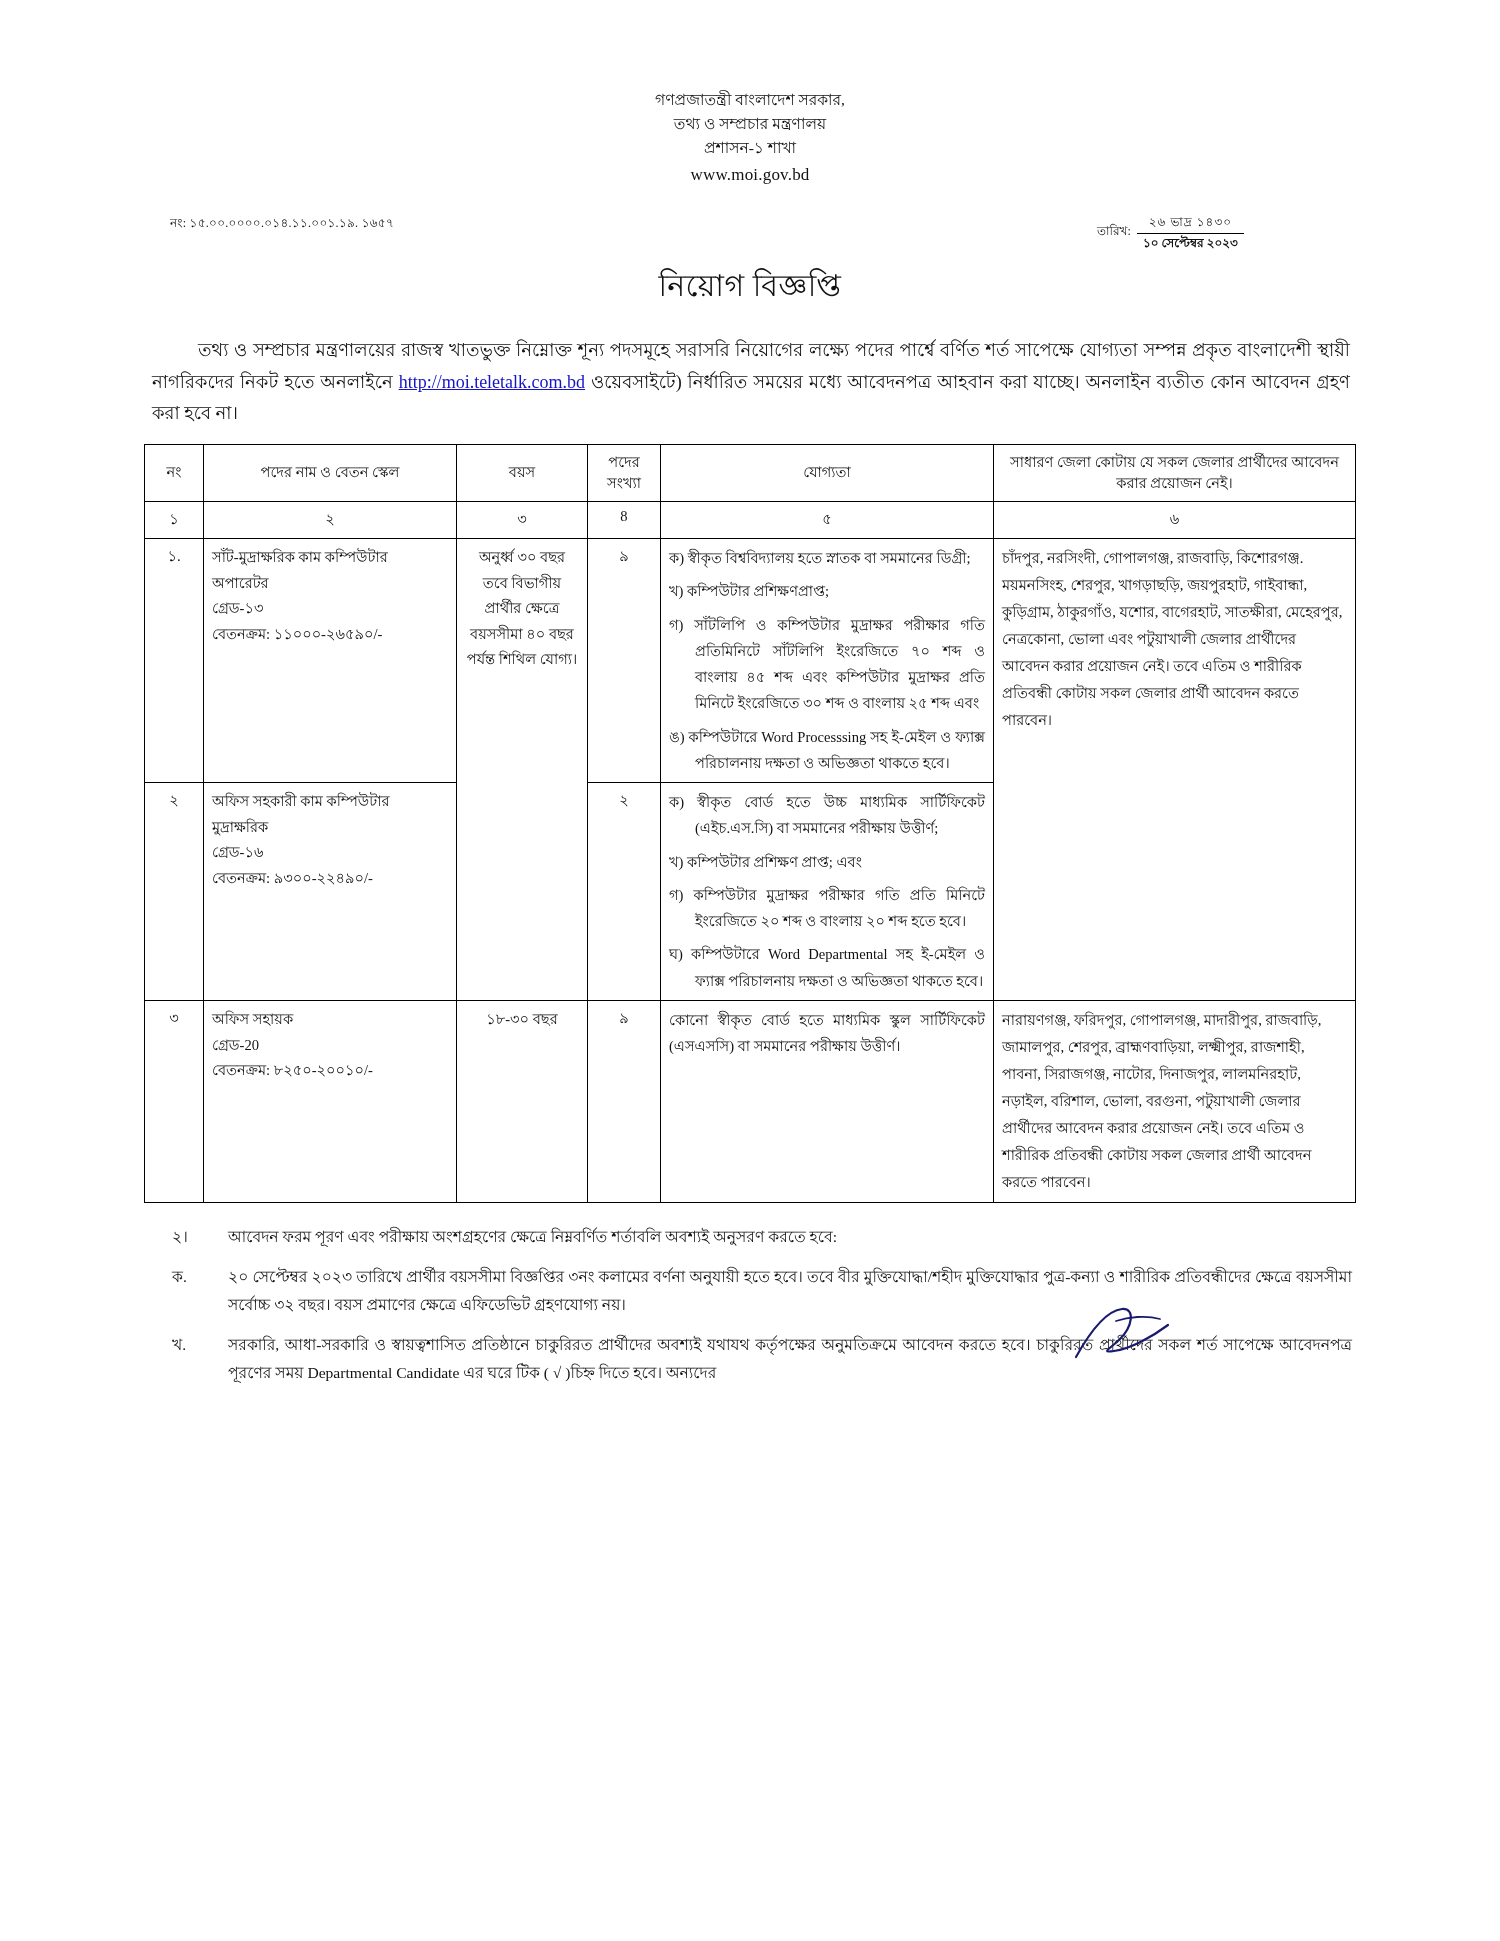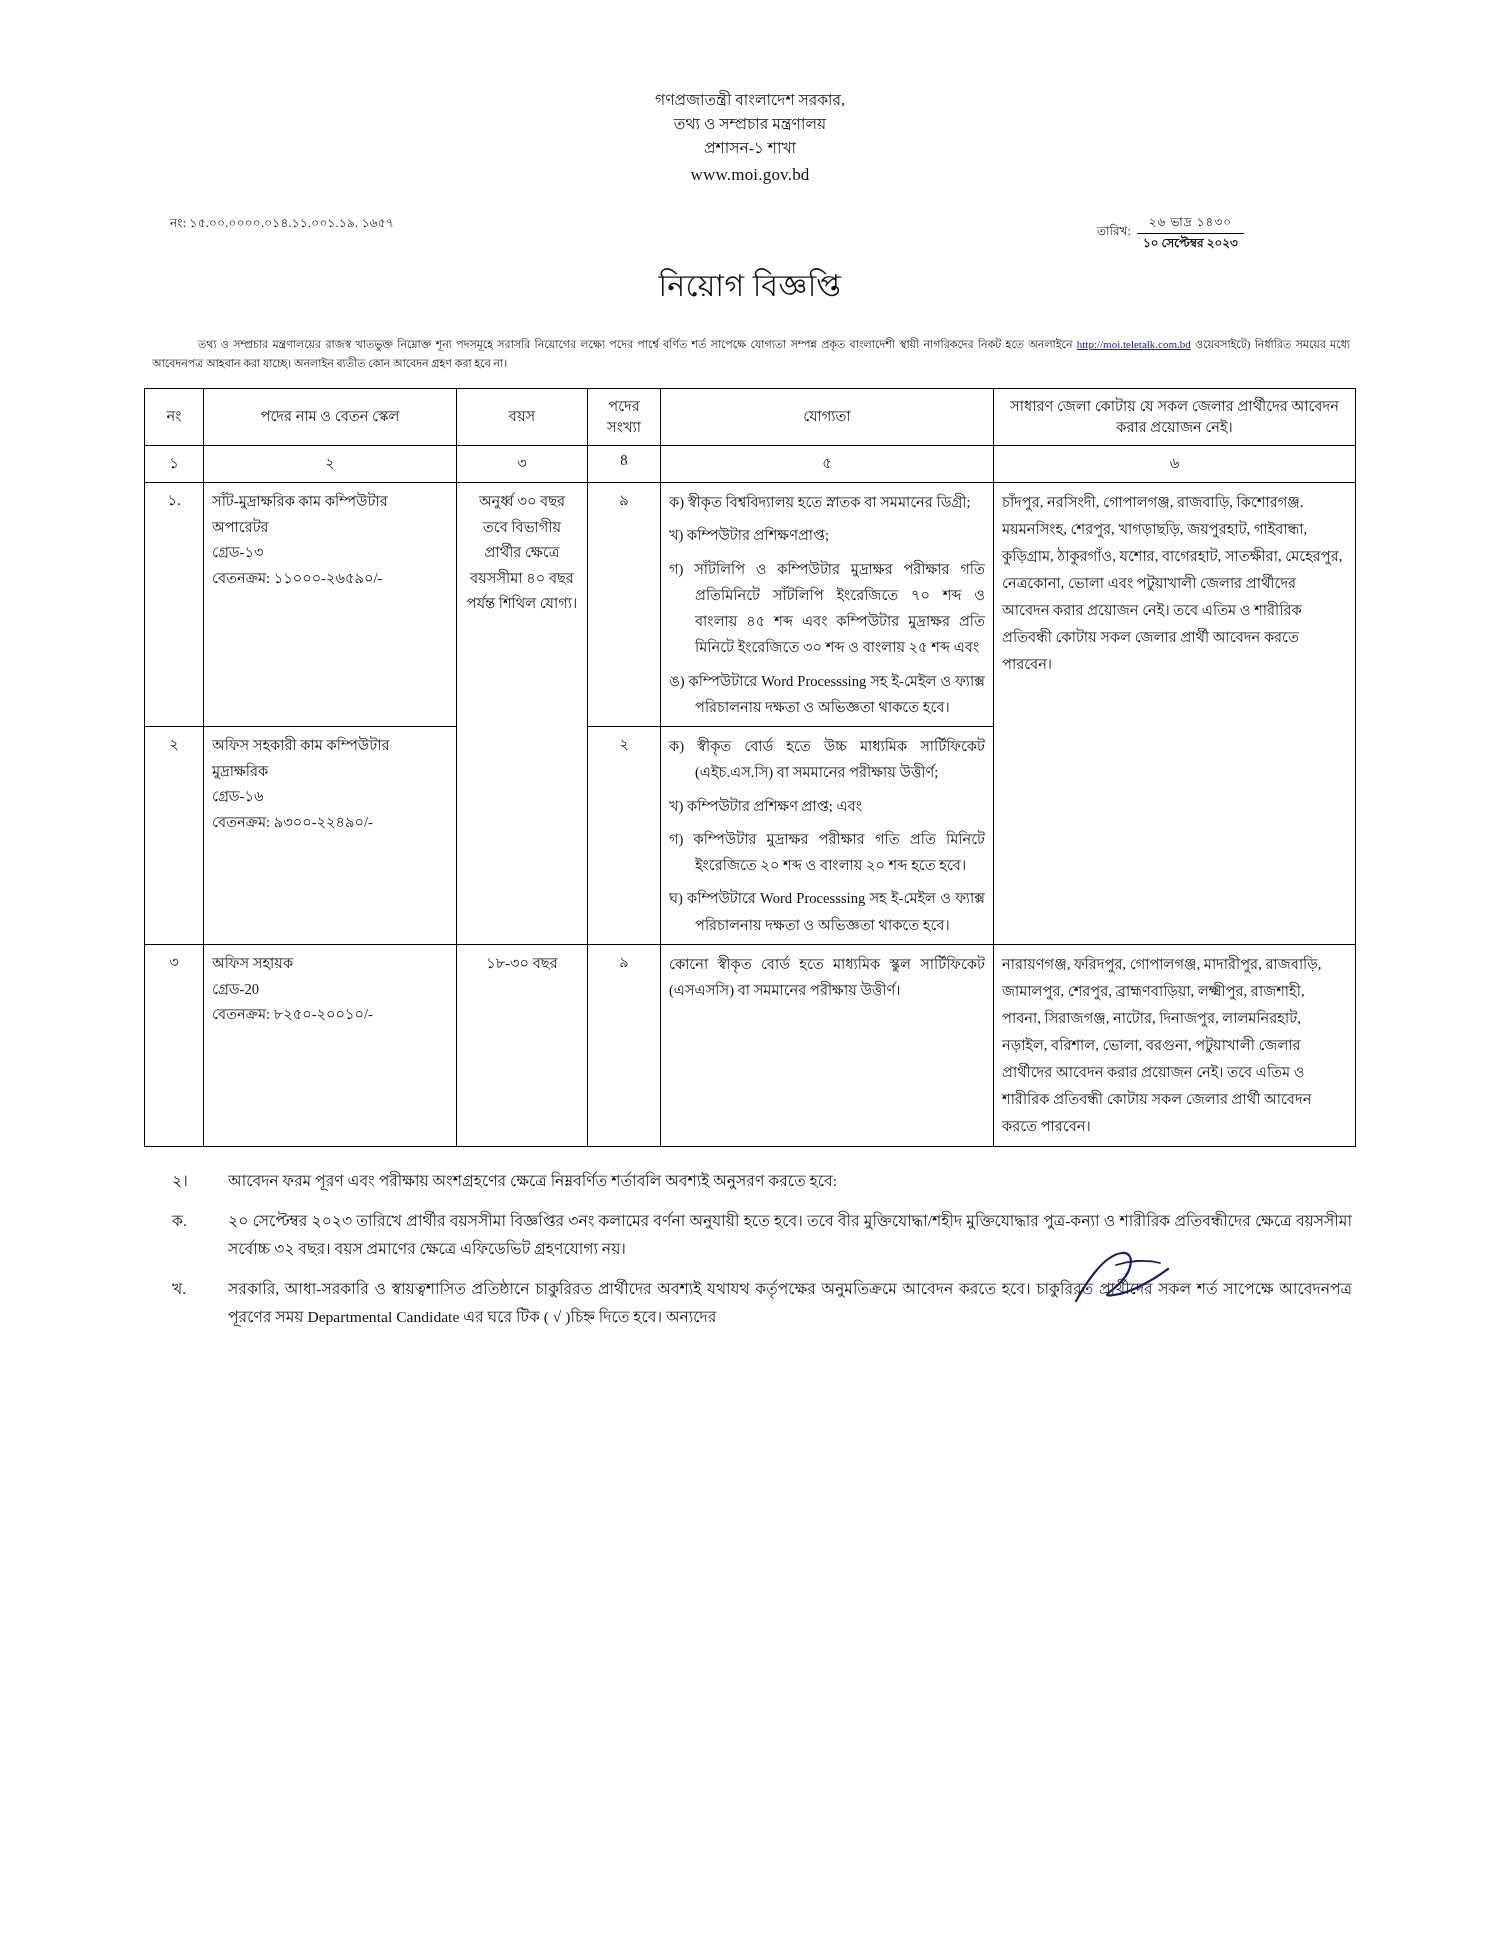--- a/index.html
+++ b/index.html
@@ -69,21 +69,21 @@
     font-weight: bold;
   }
   .doc-title {
     text-align: center;
     font-size: 30px;
     margin-top: 10px;
     letter-spacing: .5px;
   }
   .intro {
     margin-top: 22px;
-    font-size: 11px;
+    font-size: 18px;
     line-height: 1.75;
     text-align: justify;
     padding: 0 6px 0 8px;
   }
   .intro .indent { display: inline-block; width: 46px; }
   .intro a {
     color: #1414c8;
     text-decoration: underline;
   }
   table.main {
@@ -246,21 +246,21 @@
           <div>অফিস সহকারী কাম কম্পিউটার</div>
           <div>মুদ্রাক্ষরিক</div>
           <div>গ্রেড-১৬</div>
           <div>বেতনক্রম: ৯৩০০-২২৪৯০/-</div>
         </td>
         <td class="count-cell">২</td>
         <td class="qual-cell">
           <p>ক)   স্বীকৃত   বোর্ড   হতে   উচ্চ   মাধ্যমিক সার্টিফিকেট (এইচ.এস.সি) বা সমমানের পরীক্ষায় উত্তীর্ণ;</p>
           <p>খ)  কম্পিউটার প্রশিক্ষণ প্রাপ্ত; এবং</p>
           <p>গ)  কম্পিউটার মুদ্রাক্ষর পরীক্ষার গতি প্রতি মিনিটে ইংরেজিতে ২০ শব্দ ও বাংলায় ২০ শব্দ হতে হবে।</p>
-          <p>ঘ)  কম্পিউটারে Word Processsing সহ ই-মেইল ও ফ্যাক্স পরিচালনায় দক্ষতা ও অভিজ্ঞতা থাকতে হবে।</p>
+          <p>ঘ)  কম্পিউটারে Word Departmental সহ ই-মেইল ও ফ্যাক্স পরিচালনায় দক্ষতা ও অভিজ্ঞতা থাকতে হবে।</p>
         </td>
       </tr>
       <tr>
         <td class="c-num">৩</td>
         <td class="post-cell">
           <div>অফিস সহায়ক</div>
           <div>গ্রেড-20</div>
           <div>বেতনক্রম: ৮২৫০-২০০১০/-</div>
         </td>
         <td class="age-cell">১৮-৩০ বছর</td>

